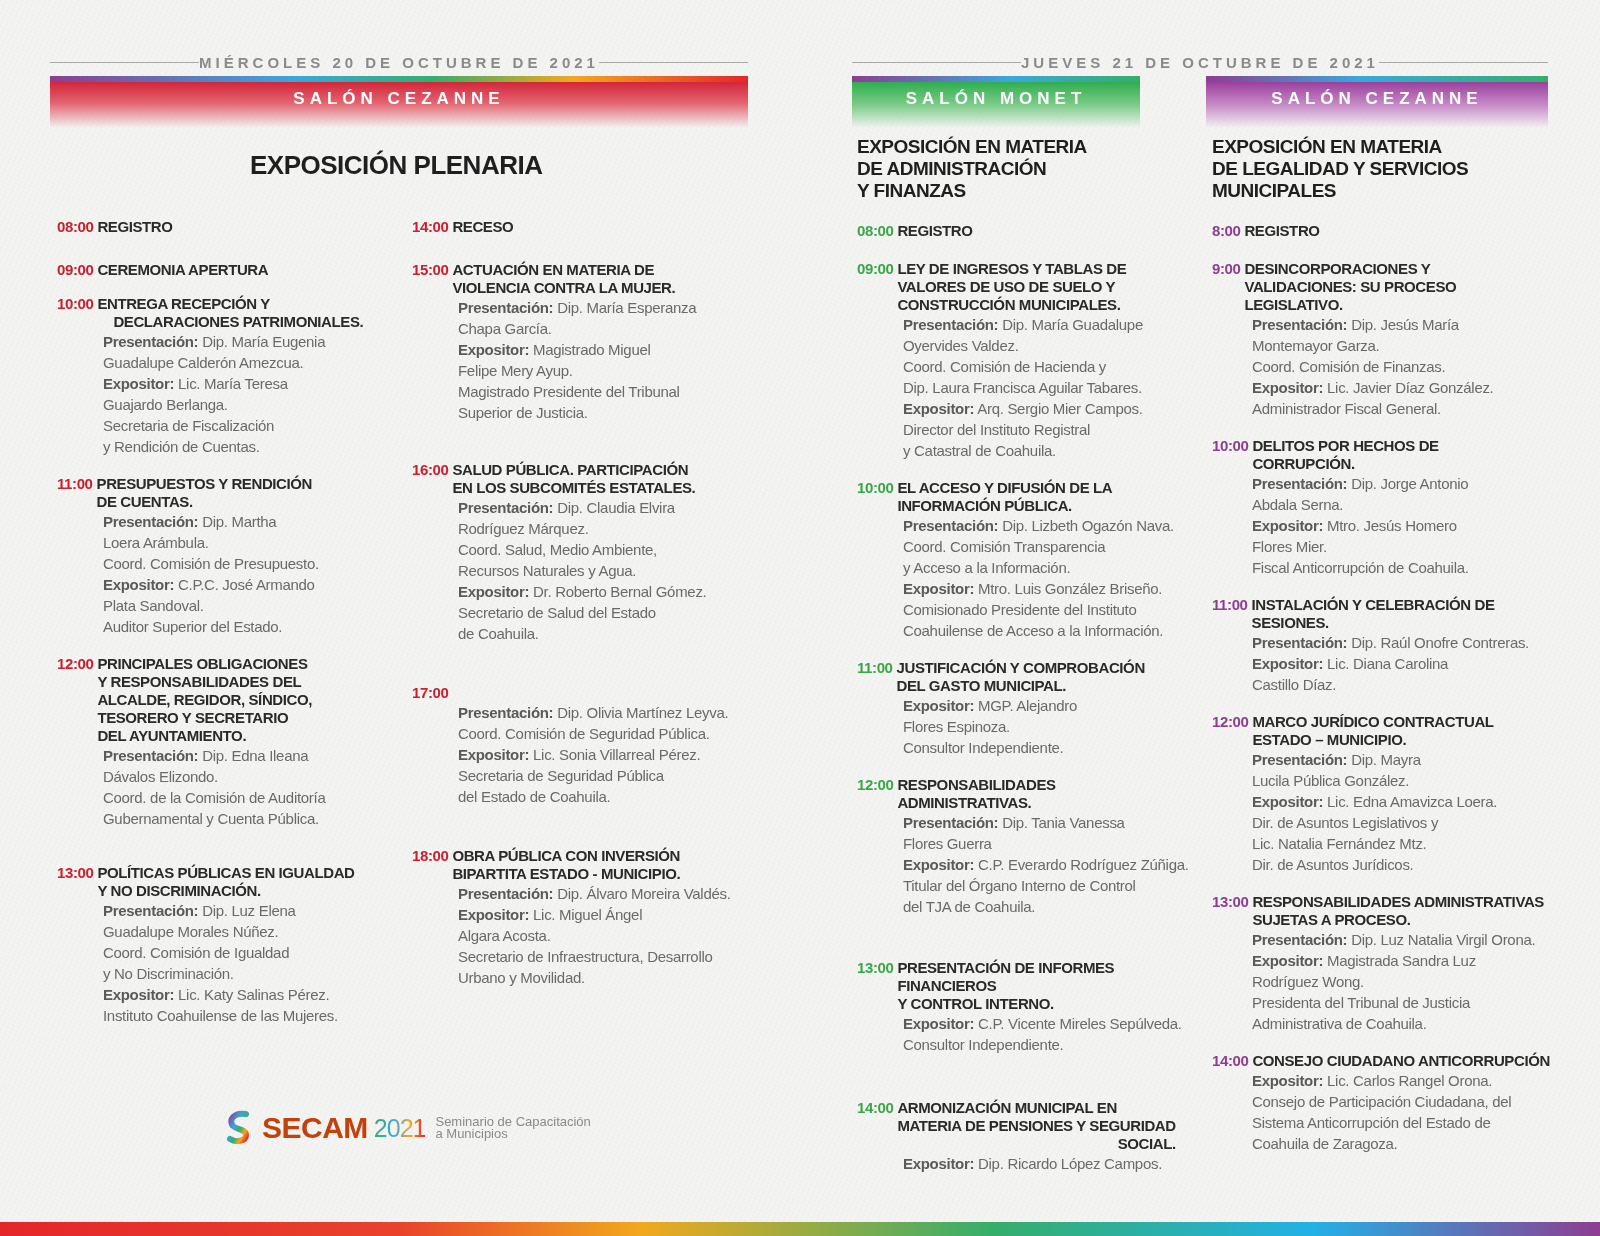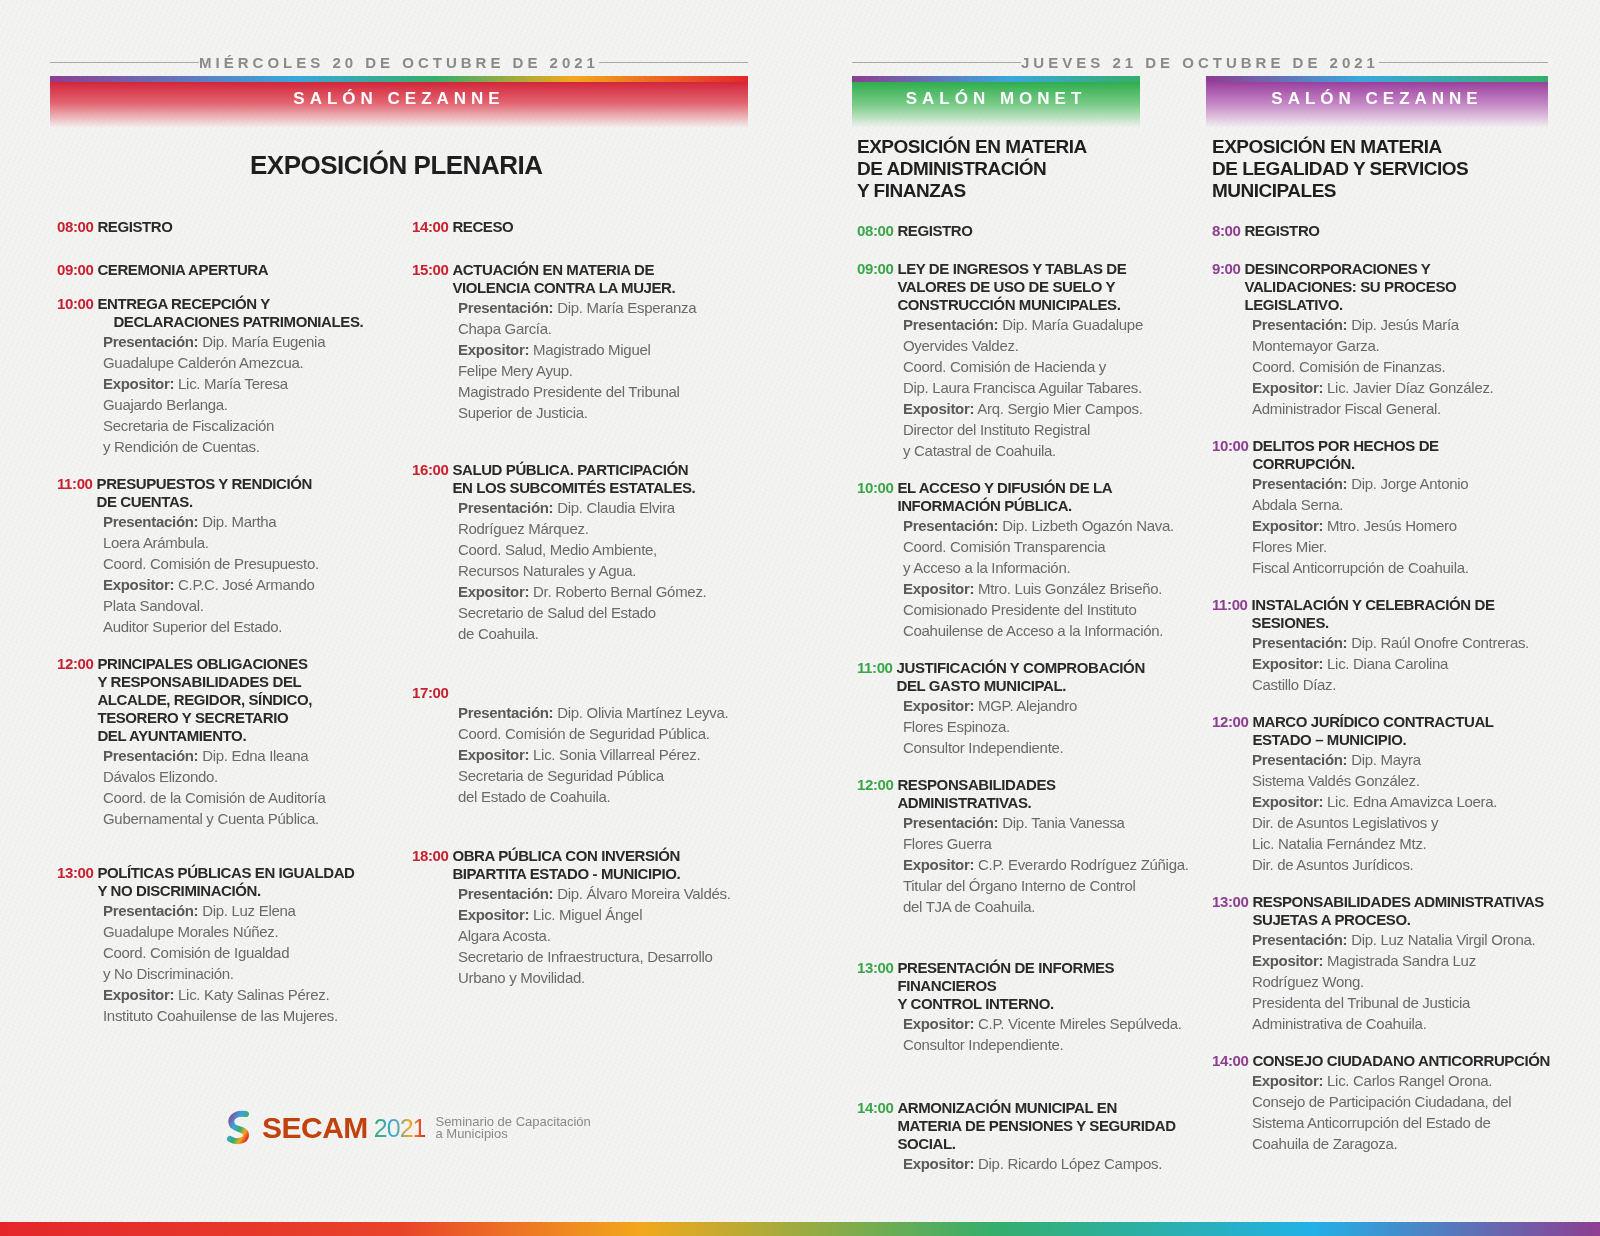--- a/index.html
+++ b/index.html
@@ -381,21 +381,21 @@
           <div><b>Expositor:</b><span> C.P. Vicente Mireles Sepúlveda.</span></div>
           <div><span>Consultor Independiente.</span></div>
         </div>
       </div>
       <div class="item" style="margin-top: 44px;">
         <div class="item-head">
           <span class="time green-t">14:00</span>
           <div class="title-lines">
             <div>ARMONIZACIÓN MUNICIPAL EN</div>
             <div style="margin-left: 0px;">MATERIA DE PENSIONES Y SEGURIDAD</div>
-            <div style="margin-left: 0px;">SOCIAL.</div>
+            <div style="margin-left: 12px; text-align: right;">SOCIAL.</div>
           </div>
         </div>
         <div class="details" style="padding-left: 46px;">
           <div><b>Expositor:</b><span> Dip. Ricardo López Campos.</span></div>
         </div>
       </div>
     </div>
   <div class="col" id="col-d2-c" style="left:1212px; top:222px; width:340px;">
       <div class="item" style="margin-top: 0px;">
         <div class="item-head">
@@ -455,21 +455,21 @@
       <div class="item" style="margin-top: 18px;">
         <div class="item-head">
           <span class="time purple-t">12:00</span>
           <div class="title-lines">
             <div>MARCO JURÍDICO CONTRACTUAL</div>
             <div style="margin-left: 0px;">ESTADO – MUNICIPIO.</div>
           </div>
         </div>
         <div class="details" style="padding-left: 40px;">
           <div><b>Presentación:</b><span> Dip. Mayra</span></div>
-          <div><span>Sistema Valdés González.</span></div>
+          <div><span>Lucila Pública González.</span></div>
           <div><b>Expositor:</b><span> Lic. Edna Amavizca Loera.</span></div>
           <div><span>Dir. de Asuntos Legislativos y</span></div>
           <div><span>Lic. Natalia Fernández Mtz.</span></div>
           <div><span>Dir. de Asuntos Jurídicos.</span></div>
         </div>
       </div>
       <div class="item" style="margin-top: 18px;">
         <div class="item-head">
           <span class="time purple-t">13:00</span>
           <div class="title-lines">

